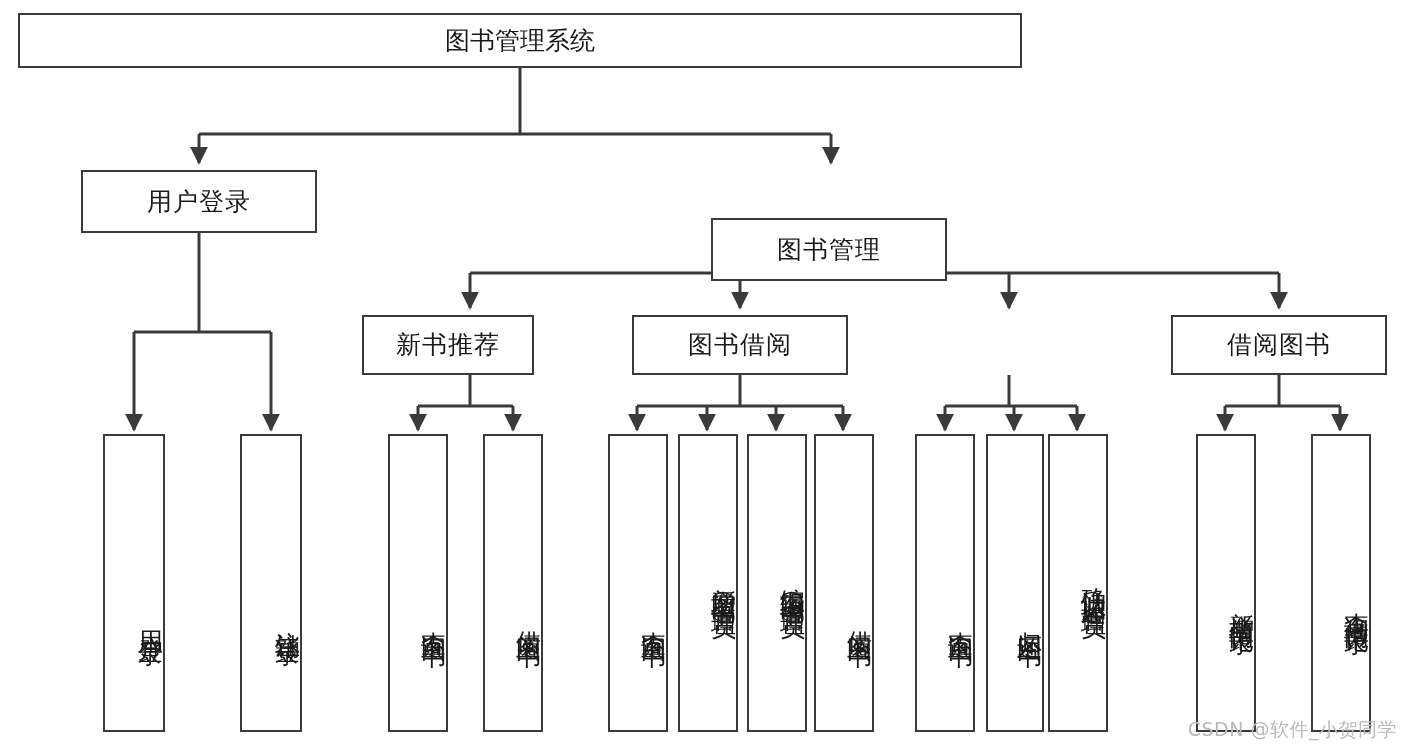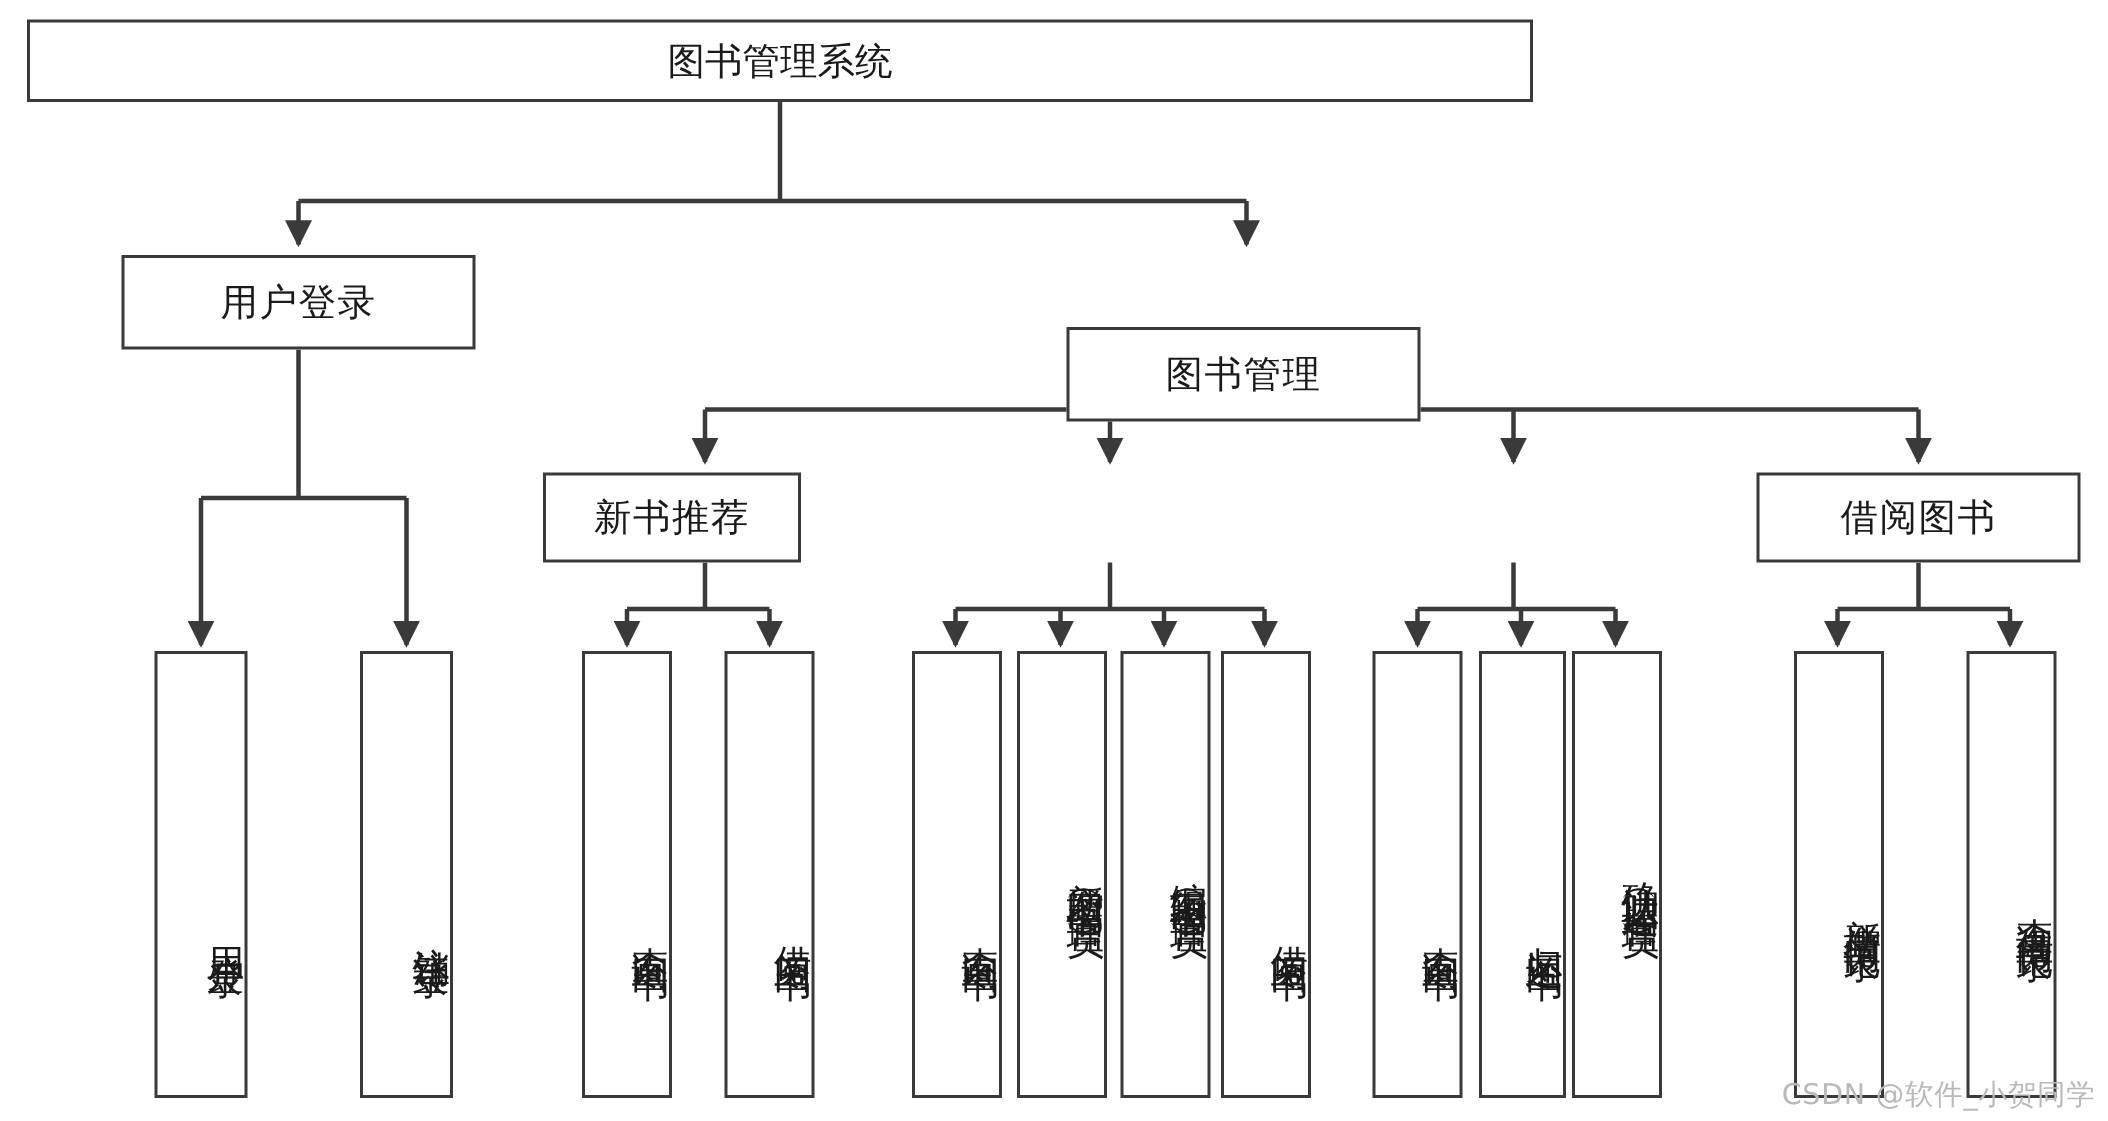--- a/index.html
+++ b/index.html
@@ -119,20 +119,21 @@
       <path d="M 1340 406 L 1340 430" marker-end="url(#arrow)"></path>
     </g>
   </svg>
 
   <div class="node node-root" style="left:18px; top:13px; width:1004px; height:55px;">图书管理系统</div>
 
   <div class="node node-h" style="left:81px; top:170px; width:236px; height:63px;">用户登录</div>
   <div class="node node-h" style="left:711px; top:170px; width:236px; height:63px;margin-top:48px;">图书管理</div>
 
   <div class="node node-h" style="left:362px; top:315px; width:172px; height:60px;">新书推荐</div>
+  <div class="node node-h" style="left:632px; top:315px; width:216px; height:60px;">图书借阅</div>
   <div class="node node-h" style="left:1171px; top:315px; width:216px; height:60px;">借阅图书</div>
 
   <div class="node node-v" style="left:103px; top:434px; width:62px; height:298px; padding-top:72px;">用户登录</div>
   <div class="node node-v" style="left:240px; top:434px; width:62px; height:298px; padding-top:72px;">注销登录</div>
 
   <div class="node node-v" style="left:388px; top:434px; width:60px; height:298px; padding-top:72px;">查询图书</div>
   <div class="node node-v" style="left:483px; top:434px; width:60px; height:298px; padding-top:72px;">借阅图书</div>
 
   <div class="node node-v" style="left:608px; top:434px; width:60px; height:298px; padding-top:72px;">查询图书</div>
   <div class="node node-v tall" style="left:678px; top:434px; width:60px; height:298px;">新增图书（管理员）</div>

